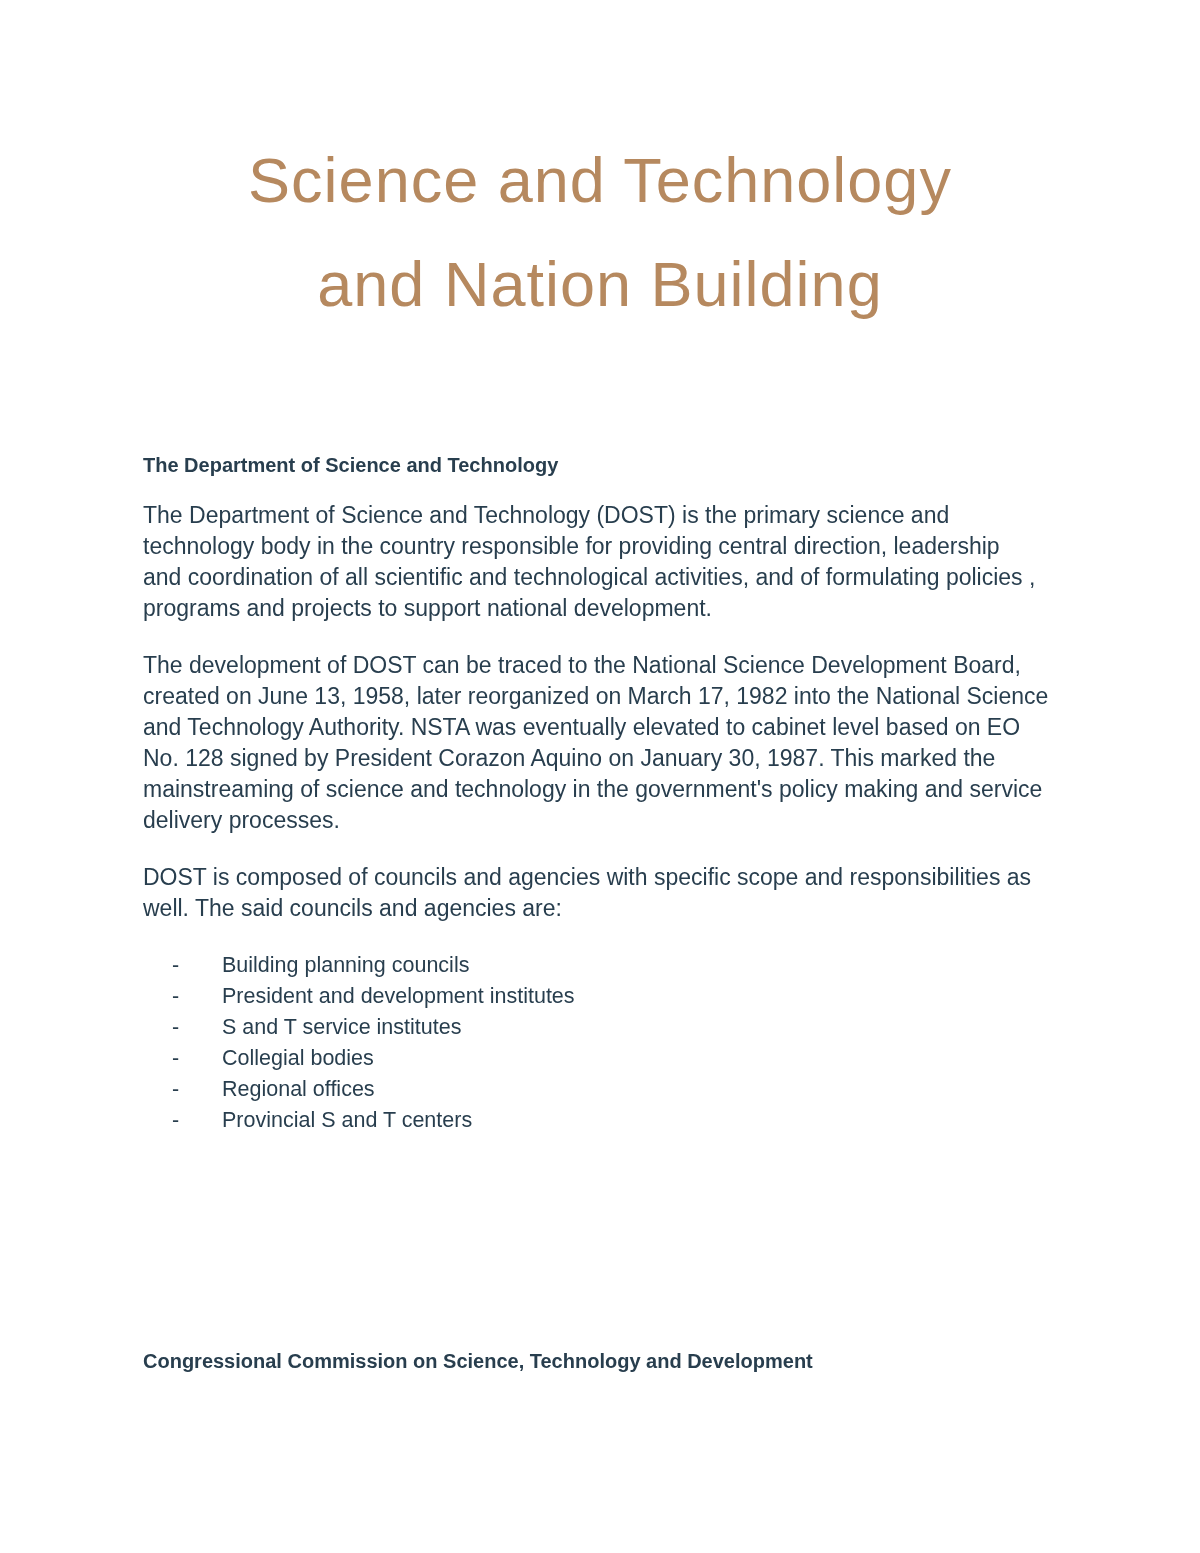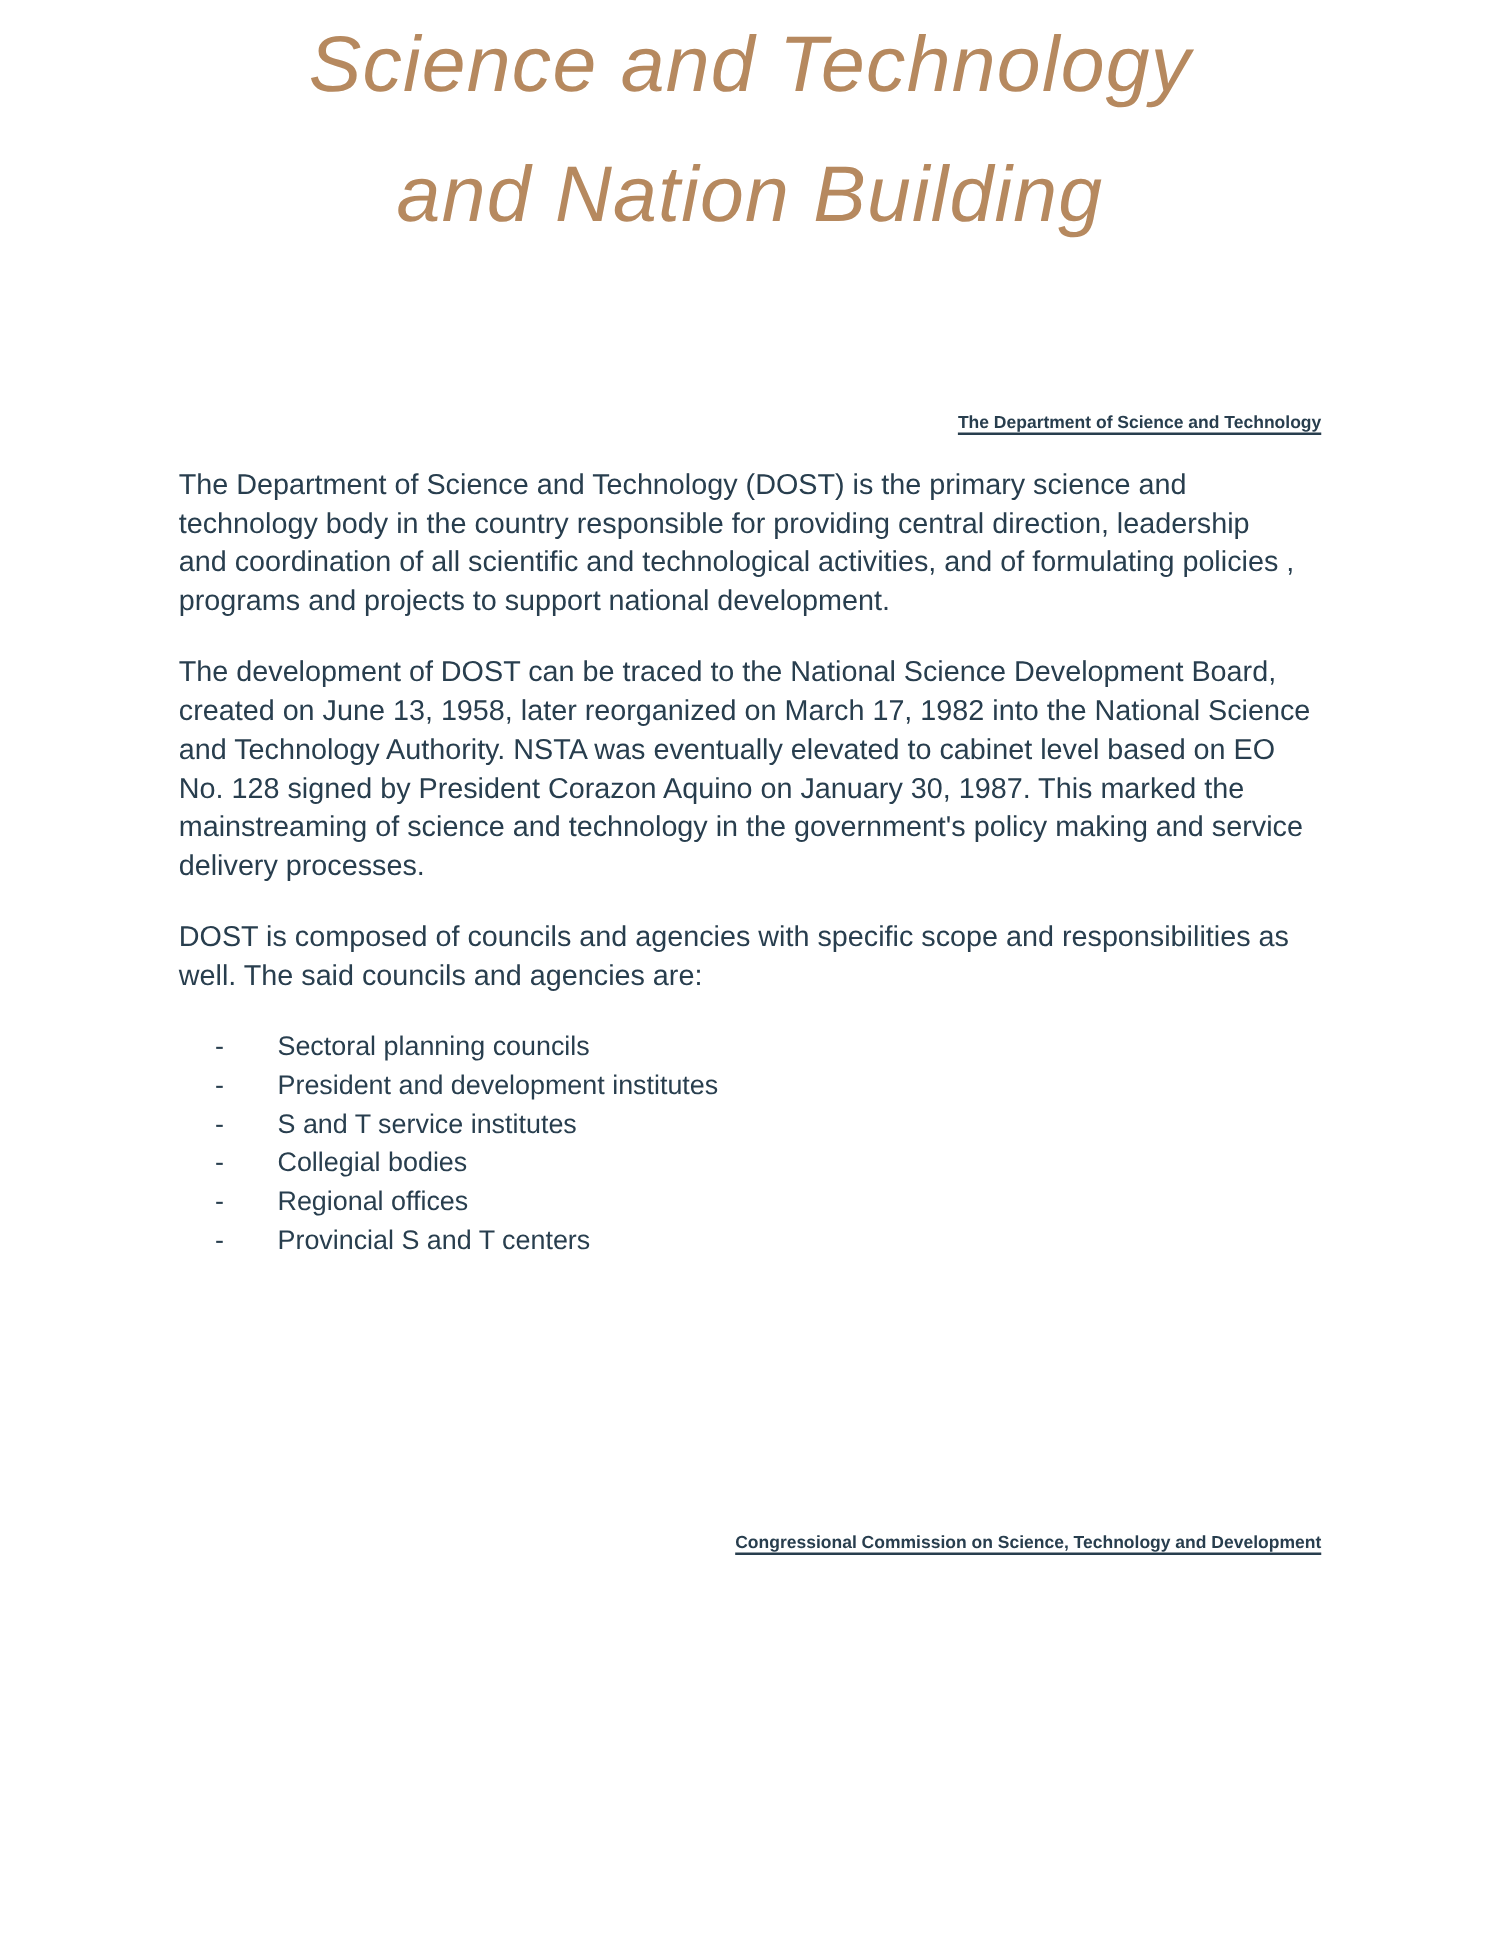--- a/index.html
+++ b/index.html
@@ -19,36 +19,35 @@
     height: 1553px;
     background: var(--bg);
     overflow: hidden;
     color: var(--text-color);
   }
   .content {
     padding: 0 143px;
   }
   .doc-title {
     margin: 0;
+    padding-top: 128px;
     font-size: 63px;
     line-height: 104px;
     font-weight: 400;
     letter-spacing: 1px;
     text-align: center;
     color: var(--title-color);
     white-space: pre-line;
-    font-style: italic;
   }
   .section-heading {
     margin: 0;
-    font-size: 14px;
+    font-size: 20px;
     line-height: 31px;
     font-weight: bold;
-    text-align: right;
-    text-decoration: underline;
+    text-align: left;
     text-decoration-thickness: 2px;
     text-underline-offset: 4px;
     color: var(--text-color);
   }
   .section-heading--first {
     margin-top: 114px;
     margin-bottom: 19px;
   }
   .section-heading--second {
     margin-bottom: 24px;
@@ -101,21 +100,21 @@
 No. 128 signed by President Corazon Aquino on January 30, 1987. This marked the
 mainstreaming of science and technology in the government's policy making and service
 delivery processes.</p>
 
     <p class="para">DOST is composed of councils and agencies with specific scope and responsibilities as
 well. The said councils and agencies are:</p>
 
     <div class="bullet-list">
       <div class="list-item">
         <span class="dash">-</span>
-        <span>Sectoral planning councils</span>
+        <span>Building planning councils</span>
       </div>
       <div class="list-item">
         <span class="dash">-</span>
         <span>President and development institutes</span>
       </div>
       <div class="list-item">
         <span class="dash">-</span>
         <span>S and T service institutes</span>
       </div>
       <div class="list-item">

